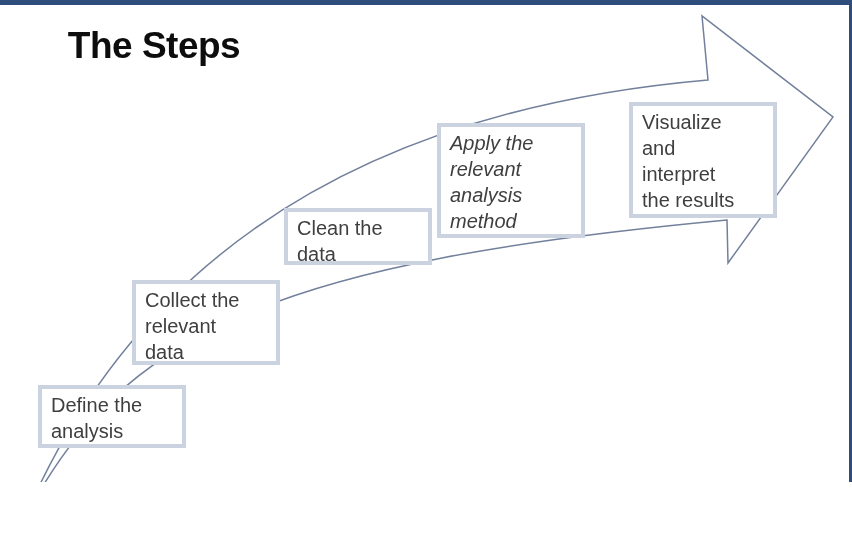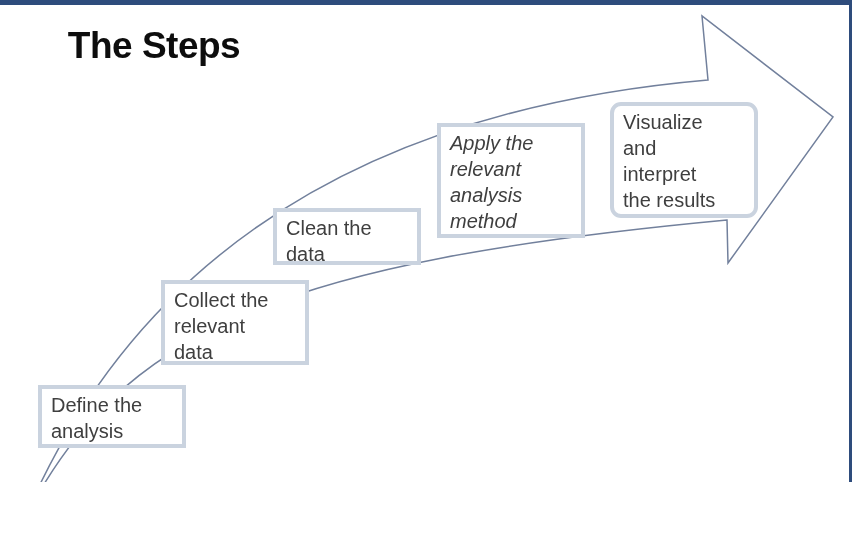--- a/index.html
+++ b/index.html
@@ -55,24 +55,24 @@
     background: #ffffff;
     border: 4px solid #cad3df;
     color: #3f3f3f;
     font-size: 20px;
     line-height: 26px;
     padding: 3px 9px;
     z-index: 2;
   }
   .step-box span { white-space: pre-line; }
   .step-1 { left: 38px;  top: 385px; height: 63px;  }
-  .step-2 { left: 161px; top: 280px; height: 85px;  }
-  .step-3 { left: 273px; top: 208px; height: 57px;  }
+  .step-2 { left: 132px; top: 280px; height: 85px;  }
+  .step-3 { left: 284px; top: 208px; height: 57px;  }
   .step-4 { left: 437px; top: 123px; height: 115px; font-style: italic; }
-  .step-5 { left: 610px; top: 102px; height: 116px; border-radius: 11px; }
+  .step-5 { left: 629px; top: 102px; height: 116px; }
   
   .logo {
     position: absolute;
     left: 726px; top: 481px;
     display: flex;
     align-items: center;
     gap: 7px;
     z-index: 4;
   }
   .wordmark {

